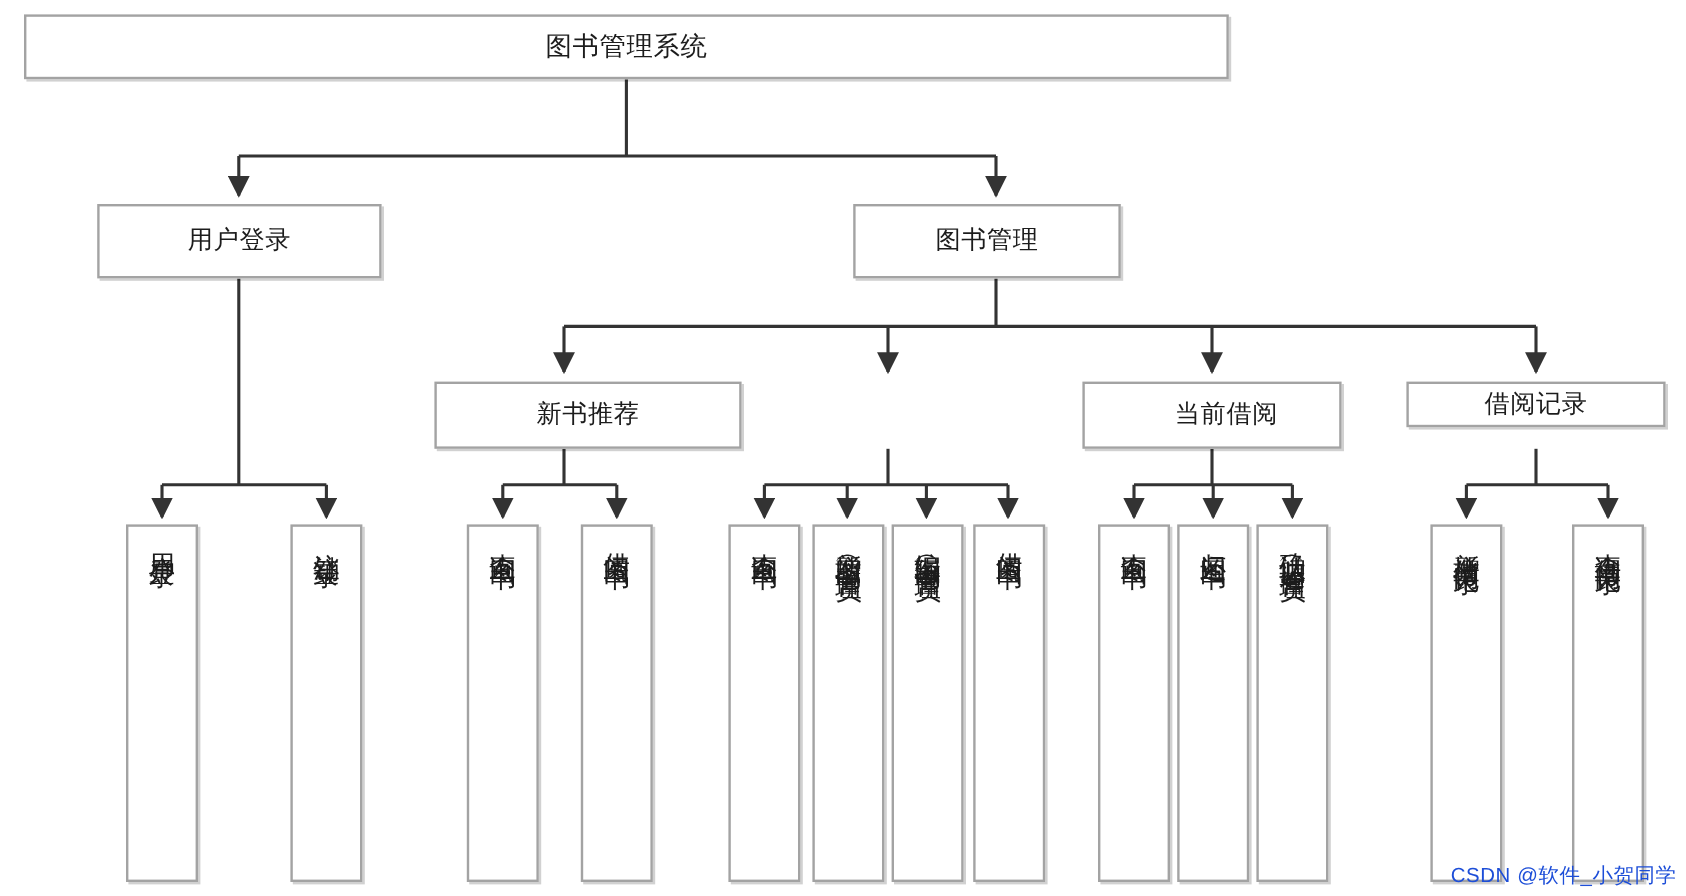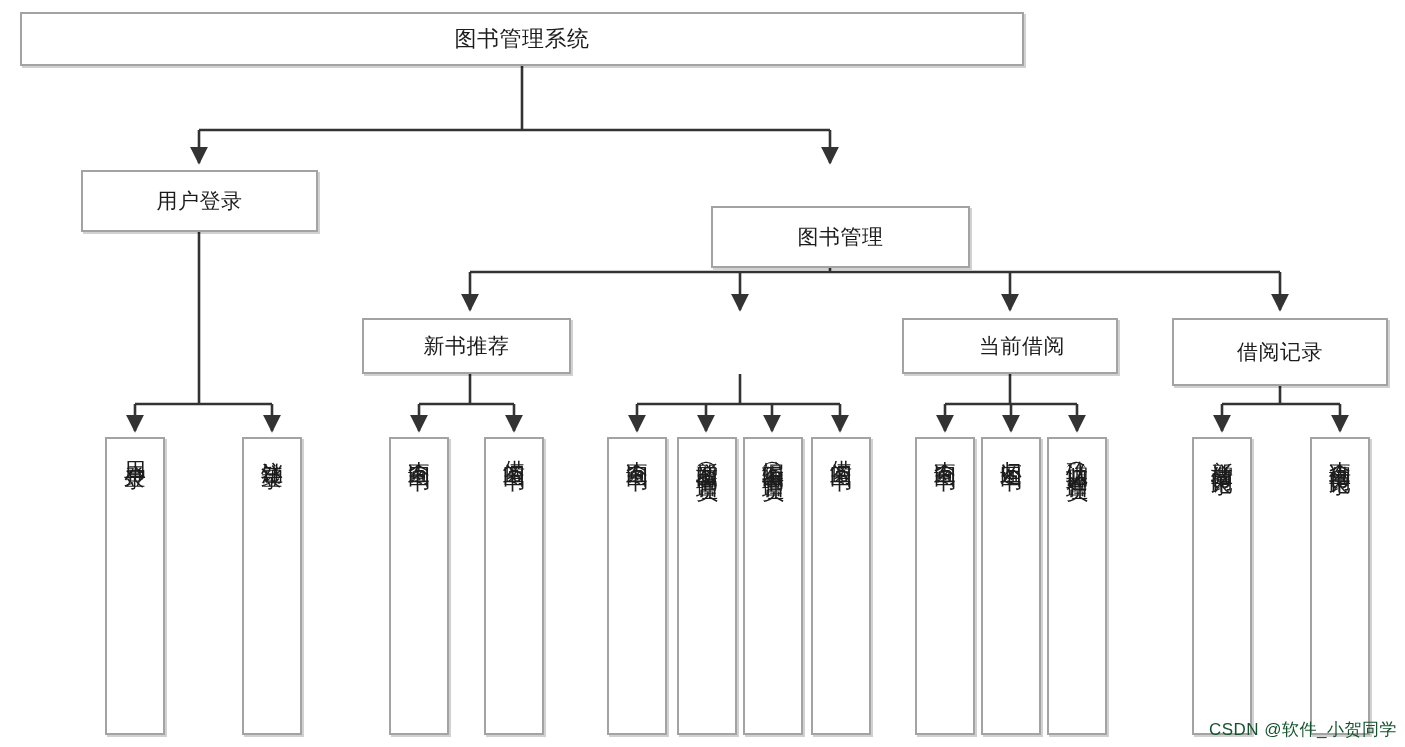--- a/index.html
+++ b/index.html
@@ -60,21 +60,21 @@
     font-size: 22px;
     letter-spacing: 3px;
     line-height: 1.0;
     max-height: 100%;
   }
   .watermark {
     position: absolute;
     right: 8px;
     bottom: 6px;
     font-size: 17px;
-    color: #14532d;
+    color: #1d4ed8;
     white-space: nowrap;
     letter-spacing: 0.5px;
   }
 </style>
 </head>
 <body>
 
 <div id="canvas">
 
   <svg class="edges" viewBox="0 0 1405 747" xmlns="http://www.w3.org/2000/svg">
@@ -128,34 +128,34 @@
   </svg>
 
   <div class="node horiz root" style="left:20px; top:12px; width:1004px; height:54px;">
     <span class="node-label">图书管理系统</span>
   </div>
 
   <div class="node horiz" style="left:81px; top:170px; width:237px; height:62px;">
     <span class="node-label">用户登录</span>
   </div>
 
-  <div class="node horiz" style="left:711px; top:170px; width:259px; height:62px;margin-top:36px;">
+  <div class="node horiz" style="left:711px; top:170px; width:223px; height:62px;">
     <span class="node-label">图书管理</span>
   </div>
 
-  <div class="node horiz" style="left:362px; top:318px; width:209px; height:56px;">
+  <div class="node horiz" style="left:362px; top:318px; width:256px; height:56px;">
     <span class="node-label">新书推荐</span>
   </div>
 
 
   <div class="node horiz" style="left:902px; top:318px; width:216px; height:56px;padding-left:24px;">
     <span class="node-label">当前借阅</span>
   </div>
 
-  <div class="node horiz" style="left:1172px; top:318px; width:216px; height:68px;">
+  <div class="node horiz" style="left:1172px; top:318px; width:216px; height:38px;">
     <span class="node-label">借阅记录</span>
   </div>
 
   <div class="node vert" style="left:105px; top:437px; width:60px; height:298px;">
     <span class="node-label">用户登录</span>
   </div>
 
   <div class="node vert" style="left:242px; top:437px; width:60px; height:298px;">
     <span class="node-label">注销登录</span>
   </div>

